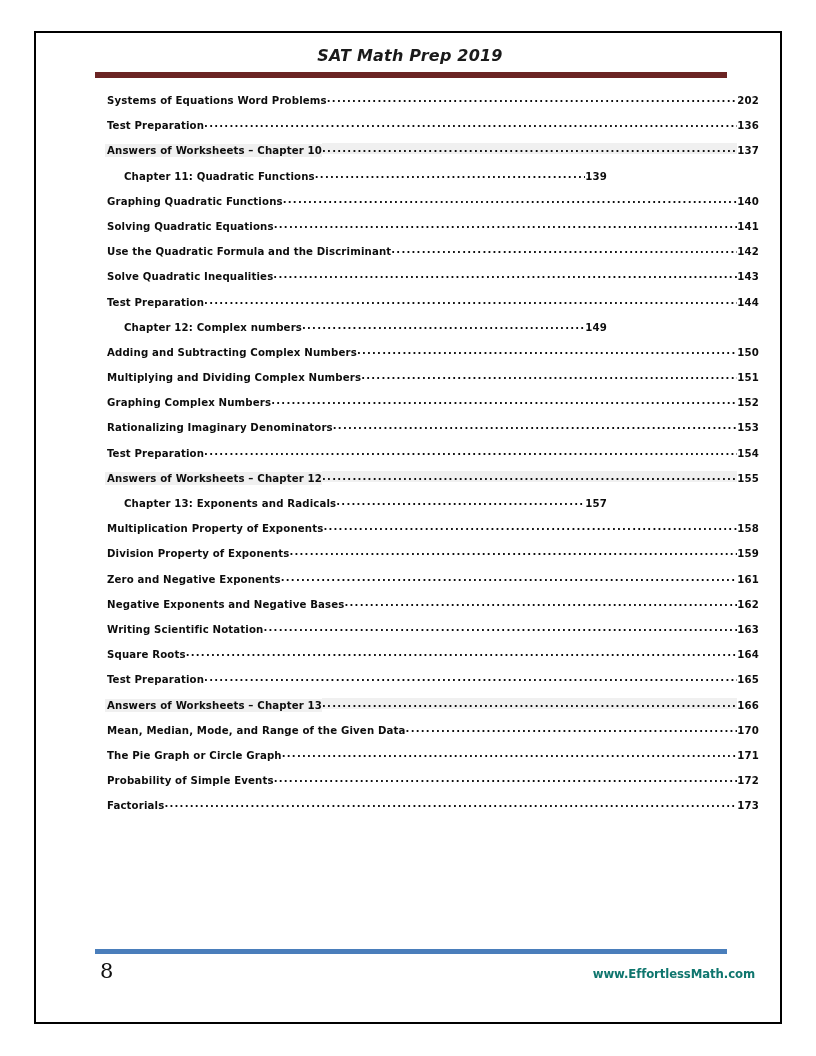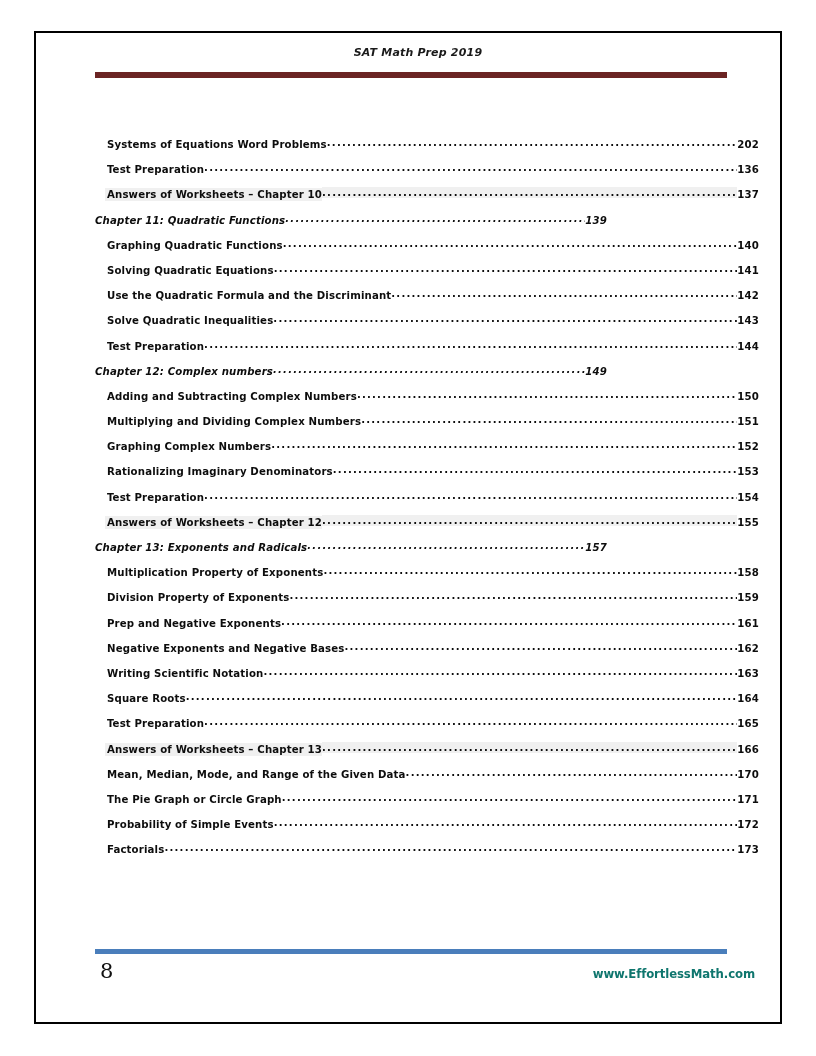--- a/index.html
+++ b/index.html
@@ -30,66 +30,64 @@
   
   .doc-header {
     position: absolute;
     left: 0;
     top: 0;
     width: 748px;
     height: 56px;
   }
   .doc-title {
     position: absolute;
-    left: 8px;
+    left: 0;
     top: 13px;
     width: 748px;
     text-align: center;
     font-family: "DejaVu Sans", sans-serif;
-    font-size: 11px;
+    font-size: 16px;
     font-weight: bold;
     font-style: italic;
     letter-spacing: 0.2px;
     color: #1a1a1a;
   }
   .header-rule {
     position: absolute;
     left: 59px;
     top: 39px;
     width: 632px;
     height: 6px;
     background: #6B2423;
   }
 
   
   .toc {
     position: absolute;
     left: 0;
     top: 60px;
     width: 748px;
-    margin-top: 44px;
   }
 
   .toc-row {
     position: relative;
     display: flex;
     align-items: baseline;
     height: 25.2px;
     font-family: "DejaVu Sans Condensed", "Liberation Sans Narrow", "Liberation Sans", sans-serif;
     font-size: 11.3px;
     font-weight: bold;
     color: #0d0d0d;
     white-space: nowrap;
   }
 
   
   .toc-row.level-chapter {
-    padding-left: 59px;
+    padding-left: 88px;
     padding-right: 177px;
-    font-style: italic;
   }
   
   .toc-row.level-sub {
     padding-left: 71px;
     padding-right: 25px;
   }
 
   .toc-row.highlight .entry-label,
   .toc-row.highlight .leader {
     background: #f0f0f0;
@@ -260,21 +258,21 @@
         <span class="entry-label">Multiplication Property of Exponents</span>
         <span class="leader"></span>
         <span class="entry-page">158</span>
       </div>
       <div class="toc-row level-sub">
         <span class="entry-label">Division Property of Exponents</span>
         <span class="leader"></span>
         <span class="entry-page">159</span>
       </div>
       <div class="toc-row level-sub">
-        <span class="entry-label">Prep and Negative Exponents</span>
+        <span class="entry-label">Zero and Negative Exponents</span>
         <span class="leader"></span>
         <span class="entry-page">161</span>
       </div>
       <div class="toc-row level-sub">
         <span class="entry-label">Negative Exponents and Negative Bases</span>
         <span class="leader"></span>
         <span class="entry-page">162</span>
       </div>
       <div class="toc-row level-sub">
         <span class="entry-label">Writing Scientific Notation</span>

